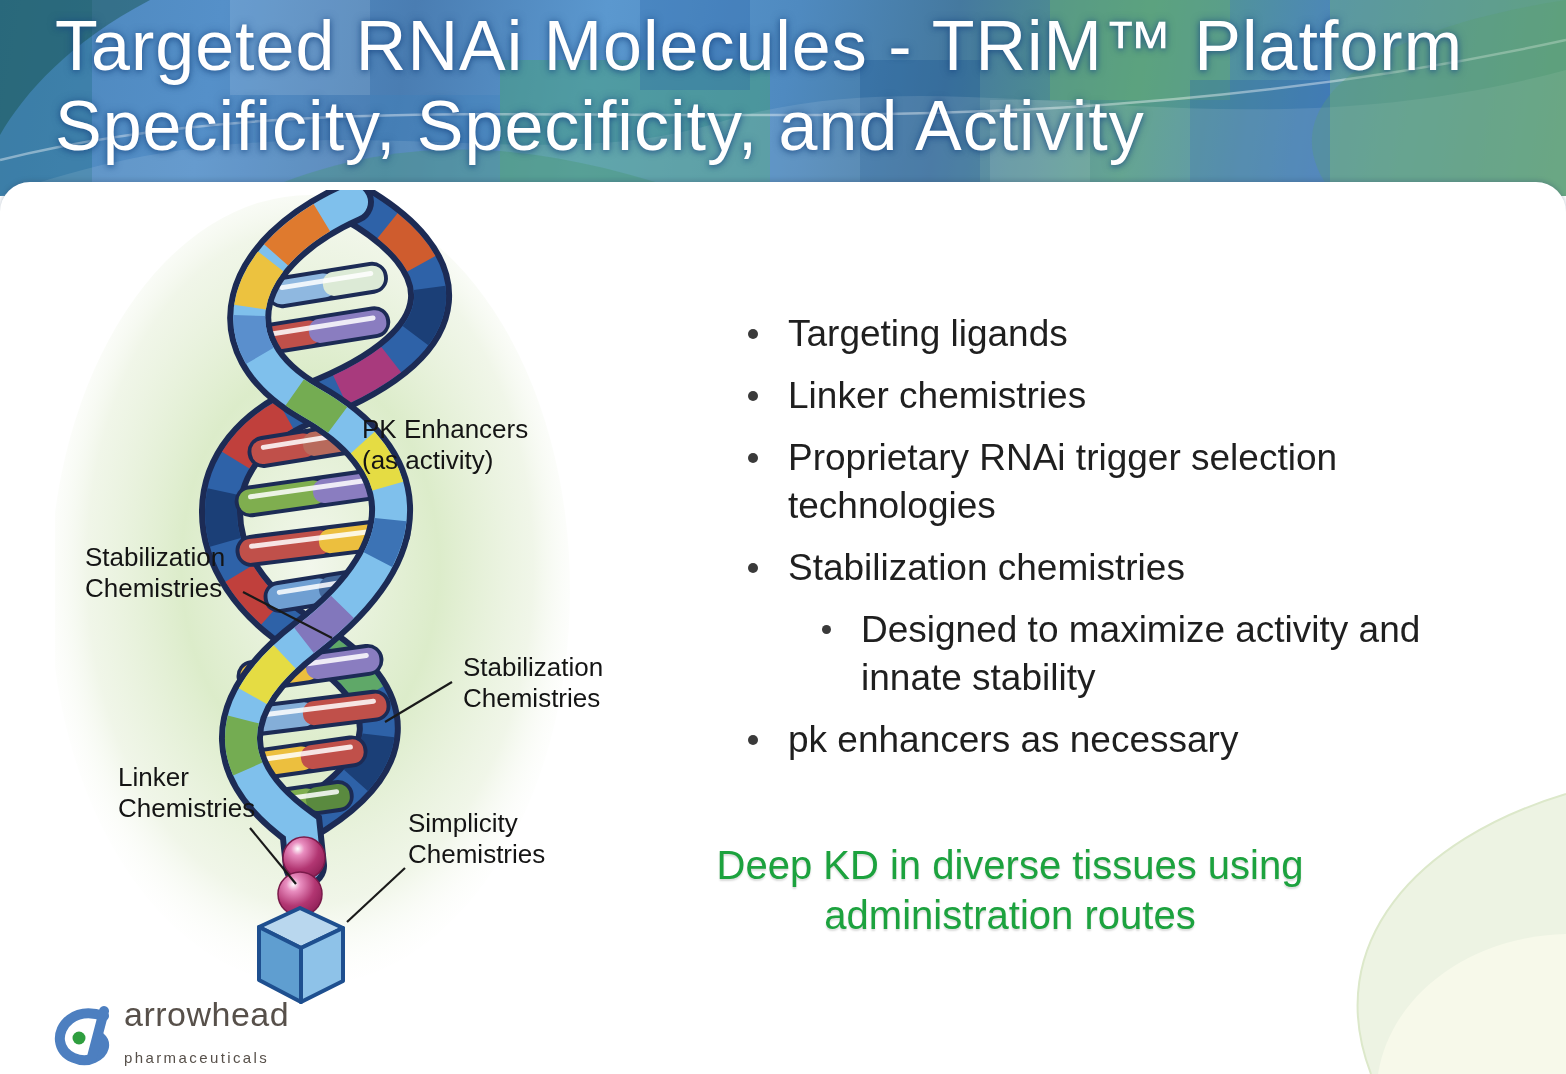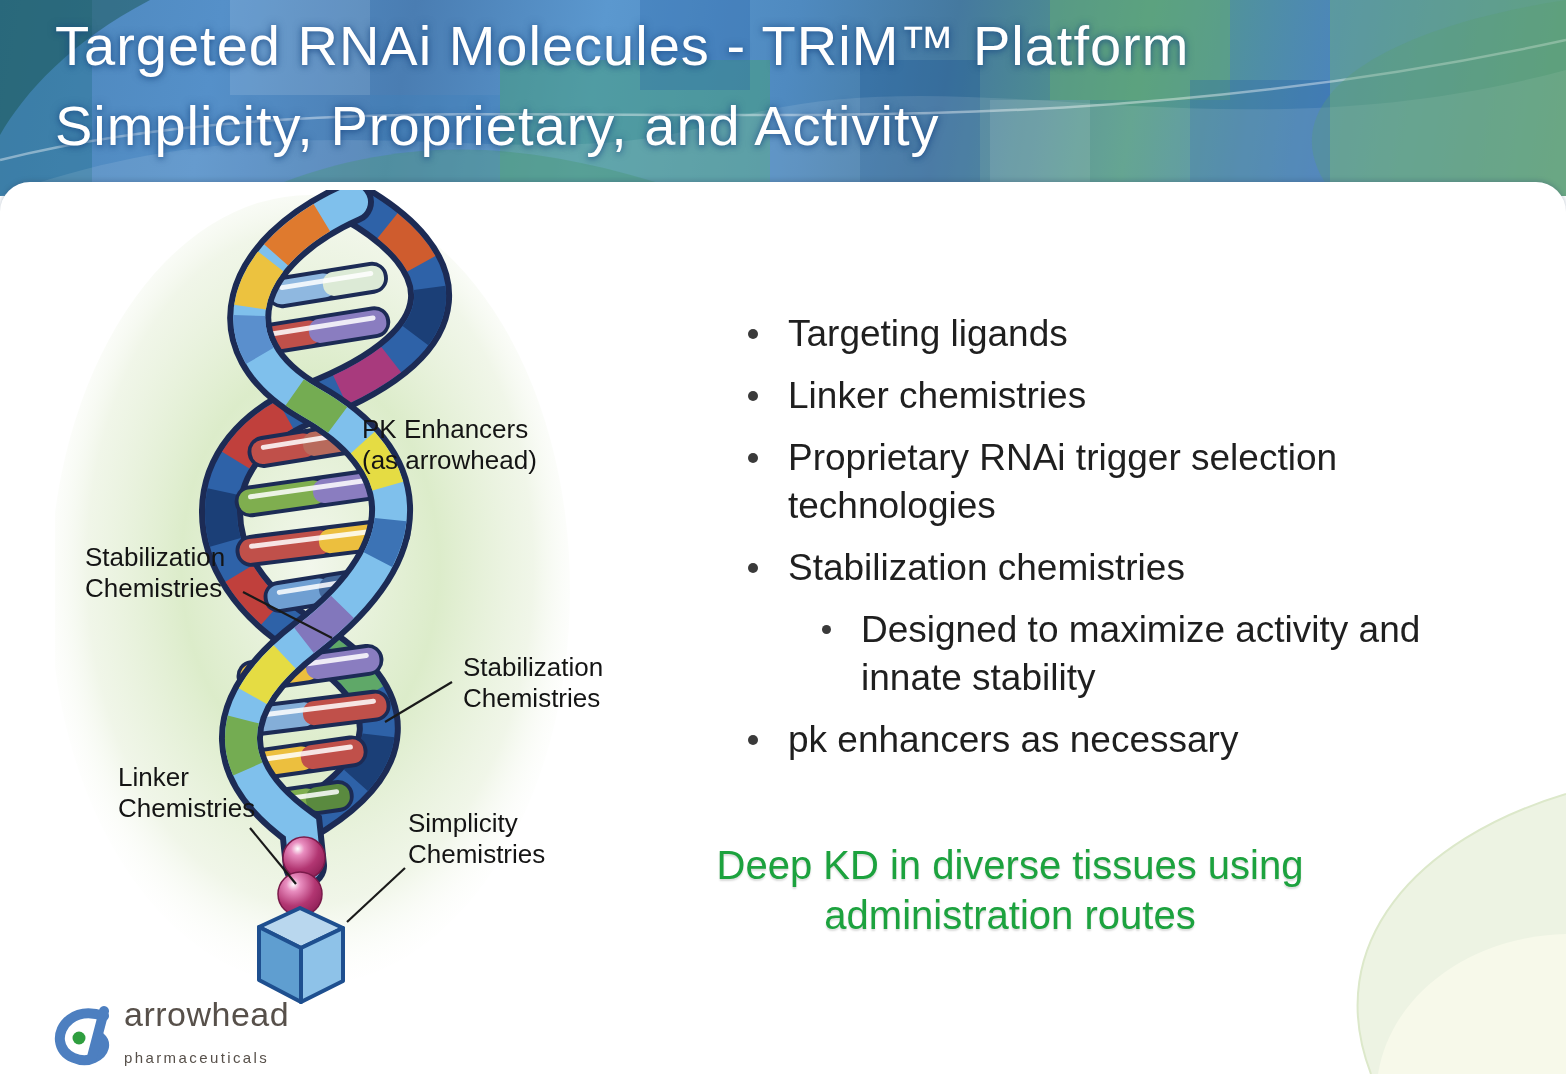--- a/index.html
+++ b/index.html
@@ -7,21 +7,21 @@
     position:relative;width:1566px;height:1074px;overflow:hidden;background:#fff;
     font-family:"Liberation Sans","DejaVu Sans",sans-serif;
   }
   
   .header{position:absolute;left:0;top:0;width:1566px;height:196px;overflow:hidden;
     background:linear-gradient(100deg,#4c86ba 0%,#5590c9 14%,#4a7db2 26%,#5b98cf 38%,#4f8ac0 50%,#45799f 60%,#549b86 72%,#4c86ba 84%,#57987f 100%);}
   .mosaic{position:absolute;inset:0;}
   .mosaic div{position:absolute;}
   .header-waves{position:absolute;inset:0;}
   .title{position:absolute;left:55px;top:6px;z-index:5;color:#fff;
-    font-size:56px;line-height:80px;font-weight:400;letter-spacing:1px;
+    font-size:70px;line-height:80px;font-weight:400;letter-spacing:1px;
     text-shadow:0 0 9px rgba(25,70,130,.65),0 2px 5px rgba(25,70,130,.45);}
   
   .panel{position:absolute;left:0;top:182px;width:1566px;height:892px;background:#fff;
     border-radius:30px 30px 0 0;box-shadow:0 -2px 4px rgba(50,80,110,.28);}
   .corner-decor{position:absolute;right:0;bottom:0;}
   
   .helix-svg{position:absolute;left:55px;top:190px;}
   .diag-label{position:absolute;color:#141414;font-size:26px;line-height:31px;z-index:6;}
   
   .bullets{position:absolute;left:748px;top:268px;z-index:6;margin-top:42px;}
@@ -61,21 +61,21 @@
     </div>
     <svg class="header-waves" width="1566" height="196" viewBox="0 0 1566 196">
       <path d="M0,196 C300,85 520,185 720,122 C960,48 1210,165 1566,70 L1566,196 Z" fill="rgba(255,255,255,0.10)"></path>
       <path d="M0,160 C420,55 900,185 1566,40" fill="none" stroke="rgba(255,255,255,0.40)" stroke-width="2.5"></path>
       <path d="M0,0 L150,0 C70,42 25,92 0,135 Z" fill="rgba(20,80,70,0.45)"></path>
       <path d="M1566,0 C1340,35 1270,120 1335,196 L1566,196 Z" fill="rgba(90,160,110,0.30)"></path>
       <path d="M250,196 C420,120 560,150 700,196 Z" fill="rgba(70,150,110,0.35)"></path>
     </svg>
     <div class="title">
       <div>Targeted RNAi Molecules - TRiM™ Platform</div>
-      <div>Simplicity, Proprietary, and Activity</div>
+      <div>Specificity, Specificity, and Activity</div>
     </div>
   </div>
 
   <div class="panel"></div>
 
   <svg class="corner-decor" width="440" height="290" viewBox="0 0 440 290">
     <path d="M440,10 C290,55 195,160 245,290 L440,290 Z" fill="#e7efd9" opacity="0.75"></path>
     <path d="M440,150 C345,152 265,210 252,290 L440,290 Z" fill="#f7f9ea"></path>
     <path d="M440,10 C290,55 195,160 245,290" fill="none" stroke="#dce8ca" stroke-width="2"></path>
   </svg>
@@ -200,21 +200,21 @@
     <g stroke="#1a1a1a" stroke-width="2.2">
       <line x1="188" y1="402" x2="277" y2="448"></line>
       <line x1="397" y1="492" x2="330" y2="532"></line>
       <line x1="195" y1="638" x2="241" y2="694"></line>
       <line x1="350" y1="678" x2="292" y2="732"></line>
     </g>
   </svg>
 
   <div class="diag-label" style="left:362px;top:414px">
     <div>PK Enhancers</div>
-    <div>(as arrowhead)</div>
+    <div>(as activity)</div>
   </div>
   <div class="diag-label" style="left:85px;top:542px">
     <div>Stabilization</div>
     <div>Chemistries</div>
   </div>
   <div class="diag-label" style="left:463px;top:652px">
     <div>Stabilization</div>
     <div>Chemistries</div>
   </div>
   <div class="diag-label" style="left:118px;top:762px">

